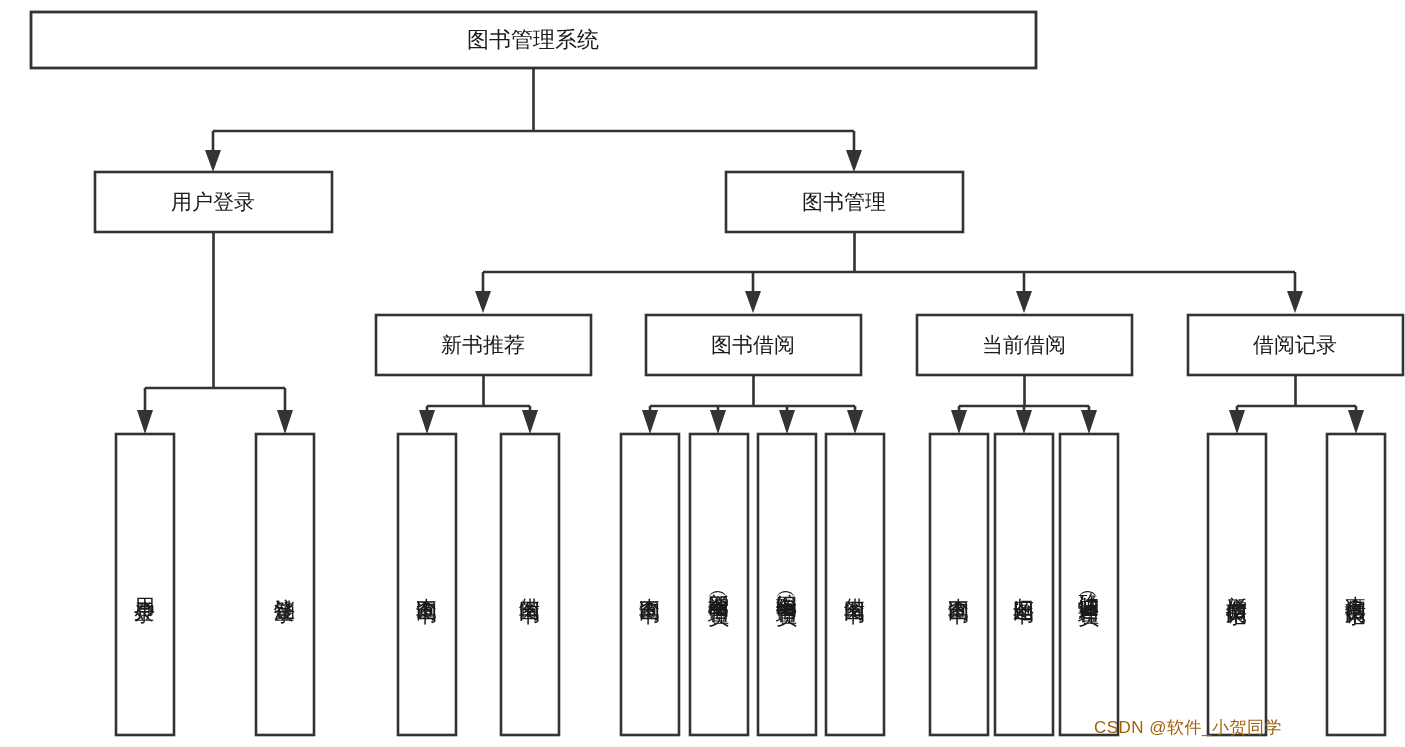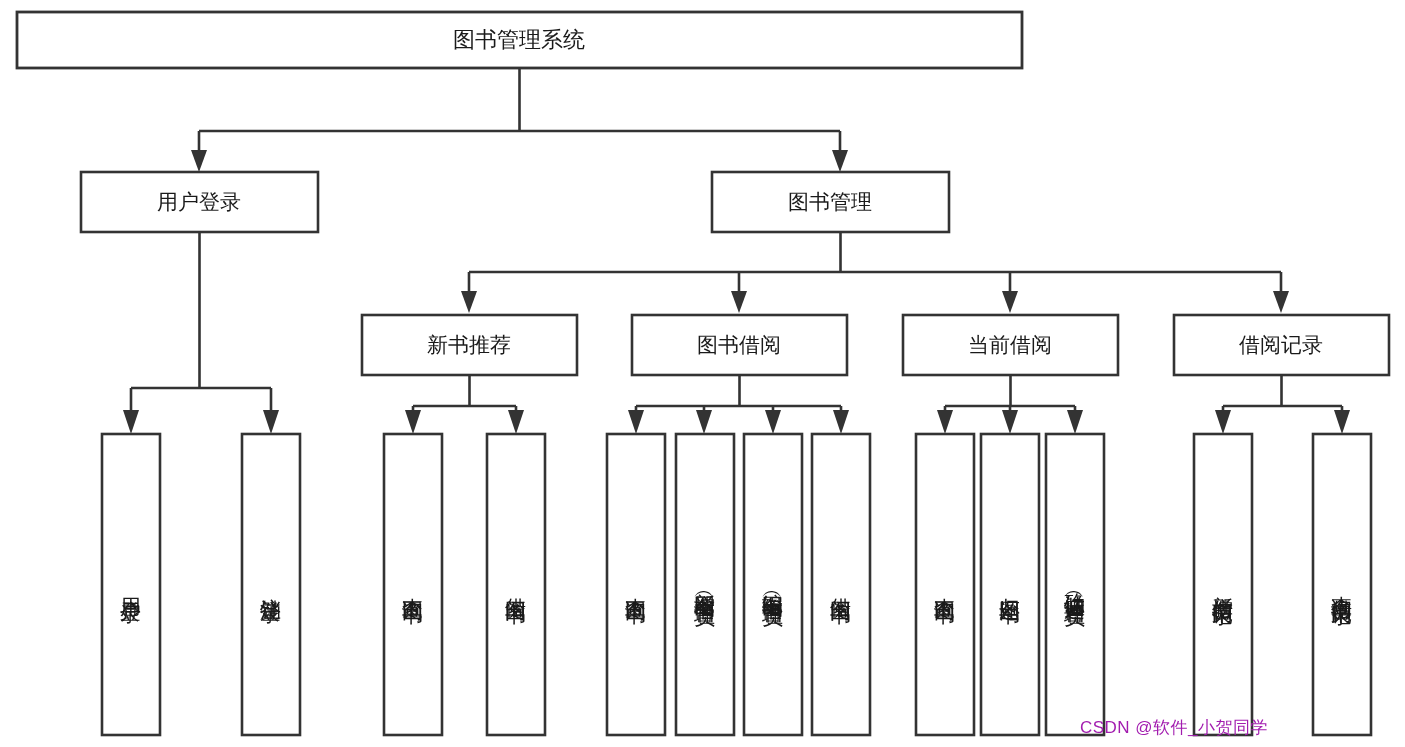--- a/index.html
+++ b/index.html
@@ -9,21 +9,21 @@
   }
   body {
     width: 1405px;
     height: 747px;
     font-family: "Liberation Sans", "DejaVu Sans", sans-serif;
     overflow: hidden;
     position: relative;
   }
   #diagram-root {
     position: absolute;
-    left: 0;
+    left: 14px;
     top: 0;
     width: 1282px;
     height: 747px;
   }
   svg.flow {
     display: block;
     width: 1405px;
     height: 747px;
   }
   .node-rect {
@@ -68,21 +68,21 @@
     justify-content: center;
     white-space: nowrap;
     pointer-events: none;
   }
   #watermark {
     position: absolute;
     right: 14px;
     bottom: 8px;
     font-family: "Liberation Sans", "DejaVu Sans", sans-serif;
     font-size: 17px;
-    color: #a21caf;
+    color: #a16207;
     letter-spacing: 0.5px;
     white-space: nowrap;
   }
 </style>
 </head>
 <body>
 
 <div id="diagram-root">
 
   <svg class="flow" viewBox="0 0 1405 747">

